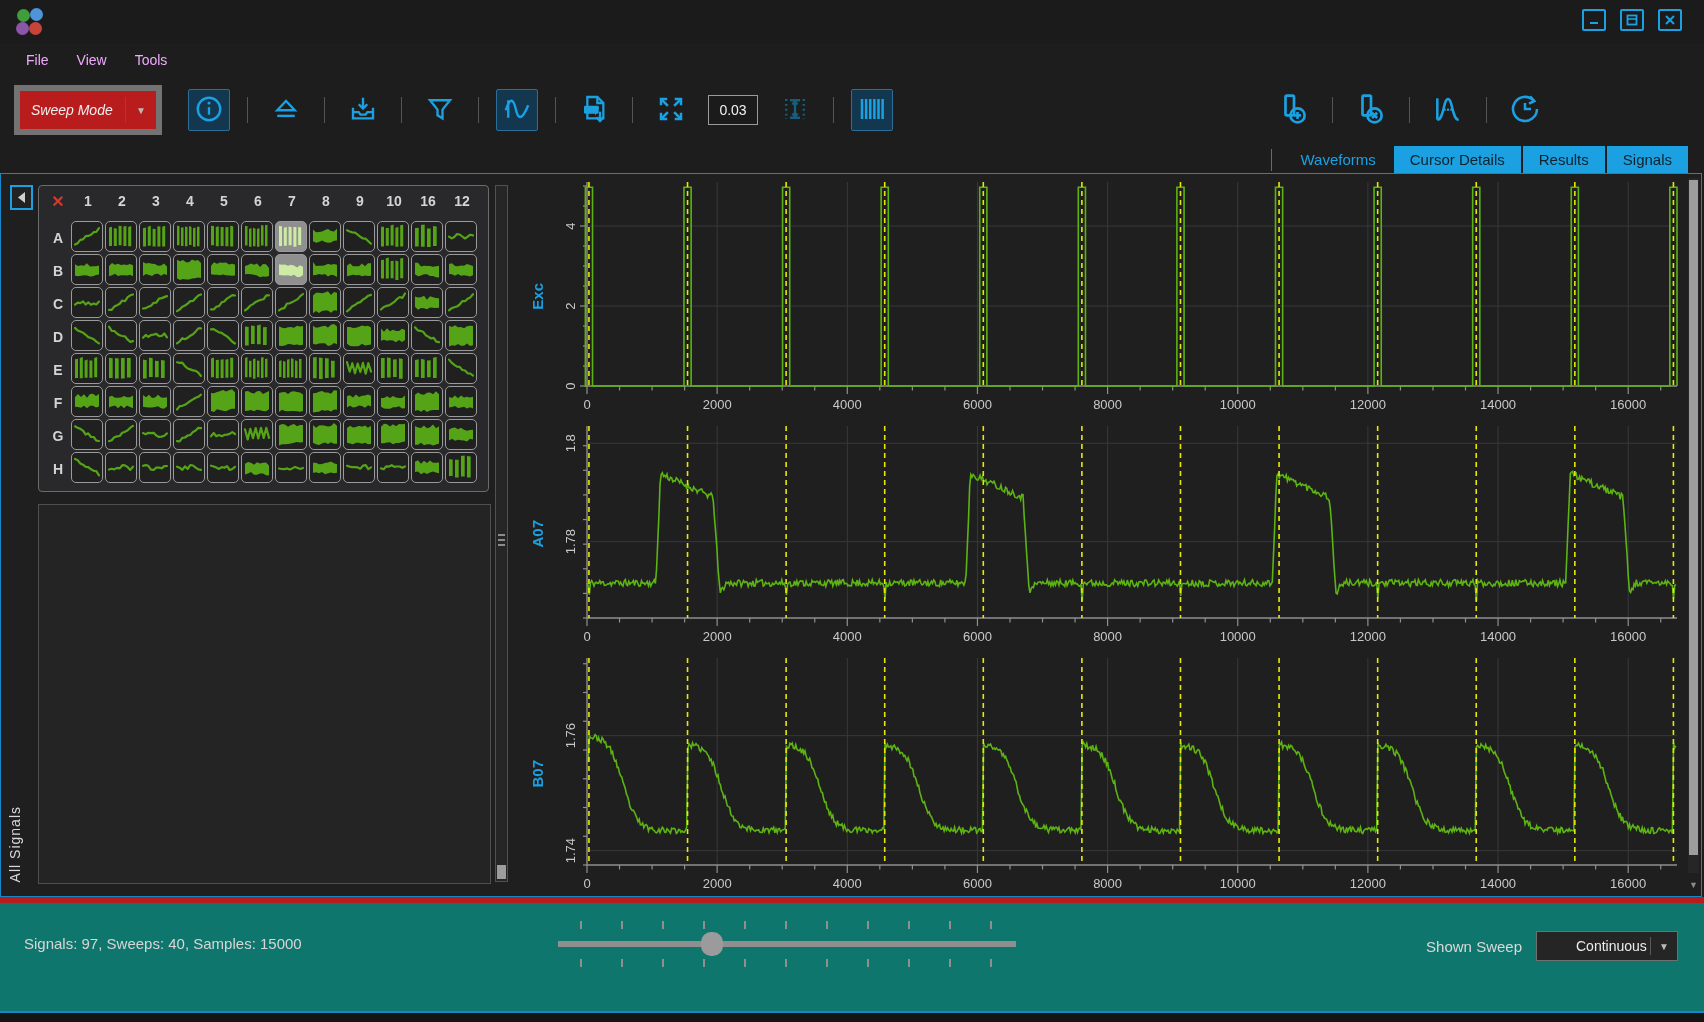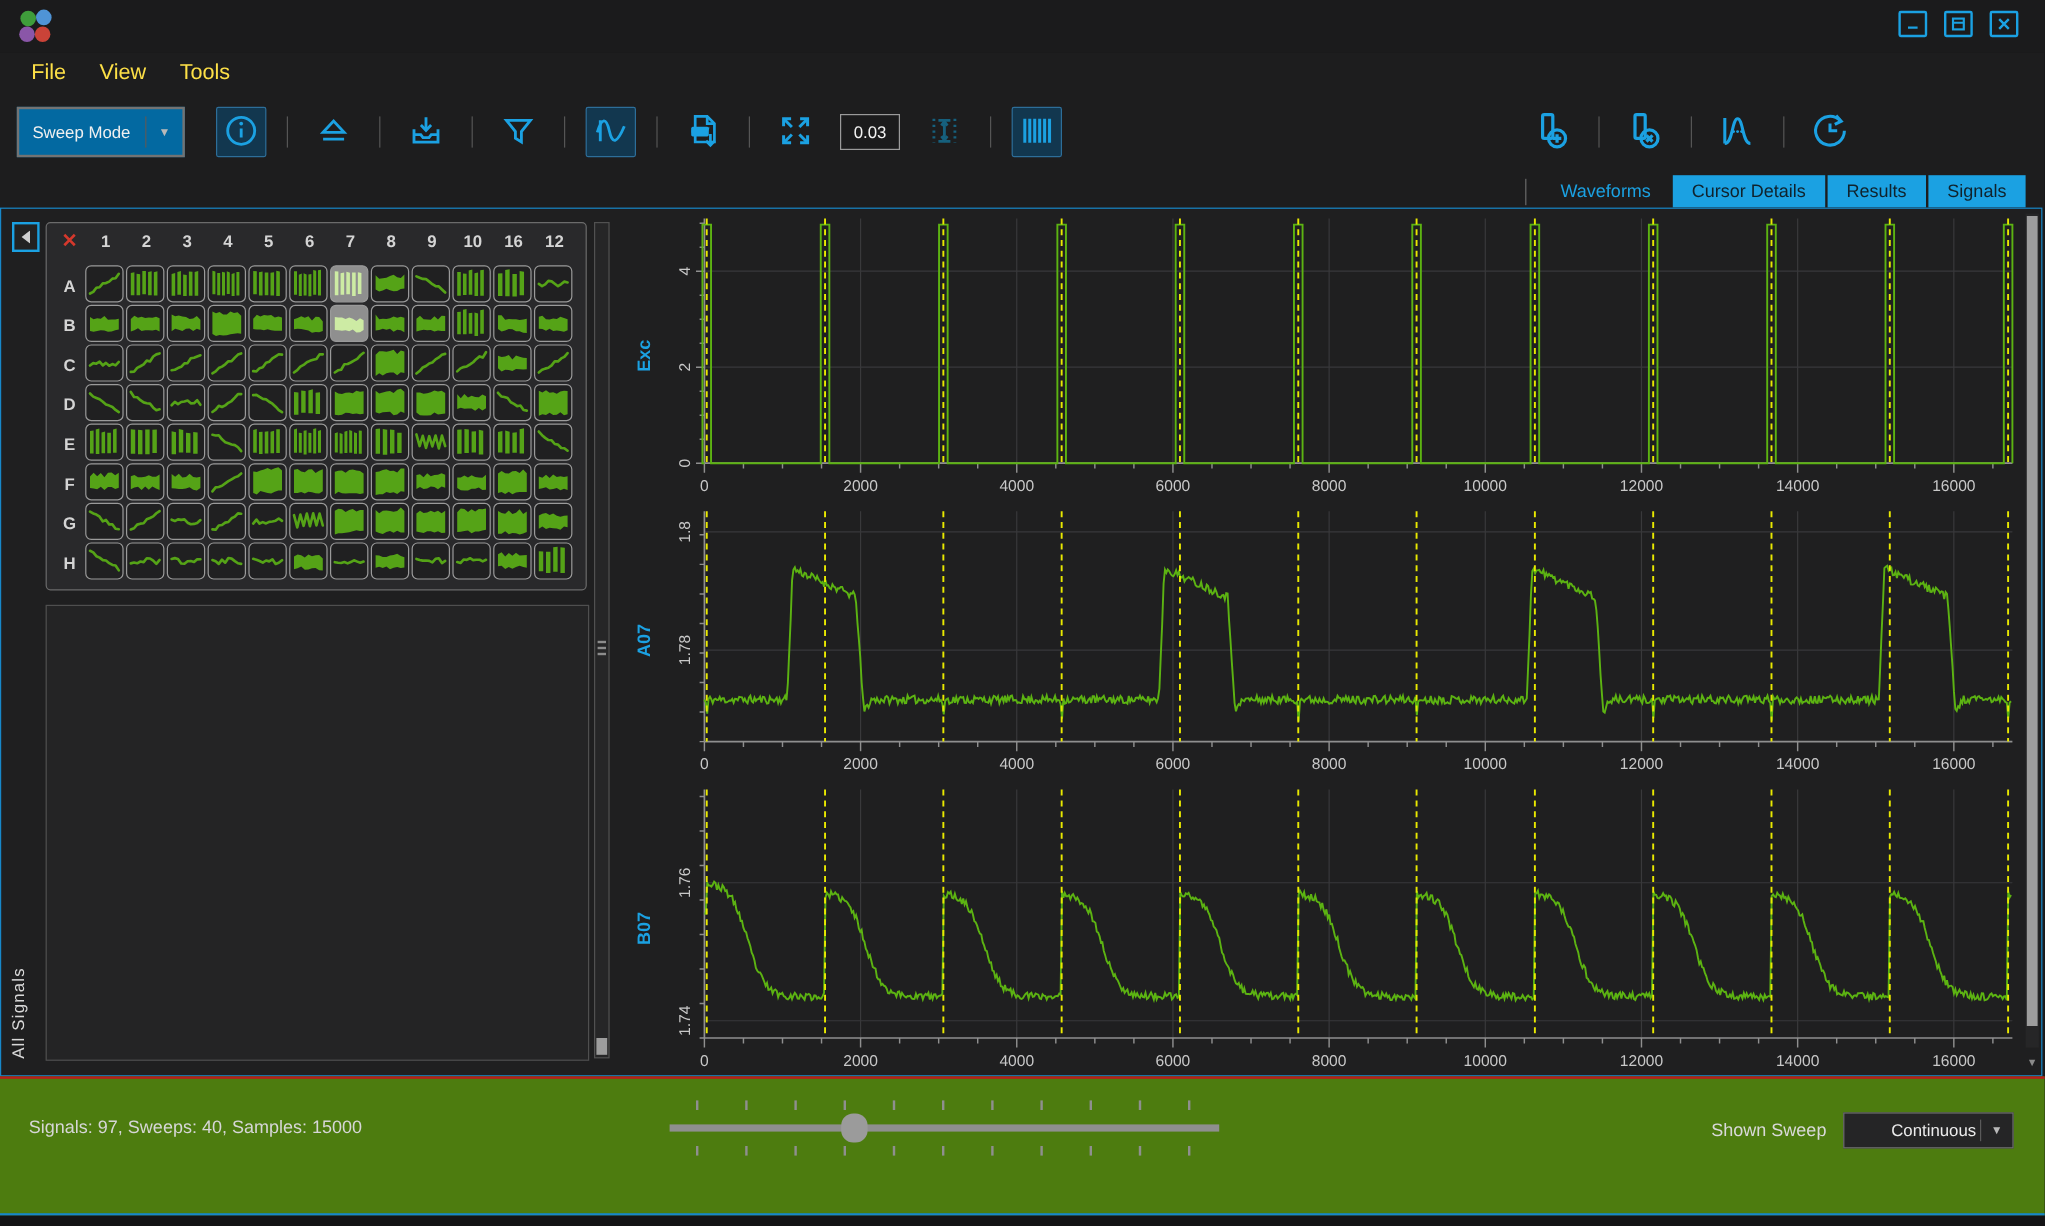--- a/index.html
+++ b/index.html
@@ -16,26 +16,26 @@
   #logo .c3{left:0px;top:14px;background:#8a56a8;}
   #logo .c4{left:13px;top:14px;background:#ca4338;}
   #title{position:absolute;left:58px;top:12px;font-size:15px;color:#dcdcdc;white-space:nowrap;}
   #win-controls{position:absolute;right:22px;top:9px;display:flex;gap:14px;}
   .winbtn{width:24px;height:22px;border:2px solid #1ba1e2;border-radius:2px;background:transparent;
           display:flex;align-items:center;justify-content:center;padding:0;cursor:default;}
   .winbtn svg{display:block;}
 
   
   #menubar{position:absolute;left:12px;top:44px;height:32px;display:flex;align-items:center;}
-  .menu-item{padding:4px 14px;font-size:18px;color:#fde047;}
+  .menu-item{padding:4px 14px;font-size:14px;color:#f0abfc;}
 
   
   #toolbar{position:absolute;left:0;top:80px;width:1704px;height:60px;display:flex;align-items:center;}
-  #mode-combo{margin-left:14px;width:136px;height:38px;border:2px solid #737373;background:#0369a1;
-      display:flex;align-items:center;}
+  #mode-combo{margin-left:14px;width:136px;height:38px;border:6px solid #737373;background:#b91c1c;
+      display:flex;align-items:center;font-style:italic;}
   #mode-combo .val{flex:1;padding-left:11px;font-size:14px;color:#f0f0f0;}
   #mode-combo .split{width:1px;height:26px;background:#5a5a5a;}
   #mode-combo .arrow{width:30px;text-align:center;color:#b9b9b9;font-size:10px;}
   .tb-btn{width:42px;height:42px;border:1px solid transparent;background:transparent;border-radius:2px;
       display:flex;align-items:center;justify-content:center;margin:0 8px;padding:0;}
   .tb-btn.selected{background:#12374f;border-color:#2d6e99;}
   .tb-sep{width:1px;height:26px;background:#555;margin:0 9px;}
   #threshold-box{width:48px;height:28px;border:1px solid #9a9a9a;background:#1b1b1c;color:#f2f2f2;
       font-size:14px;display:flex;align-items:center;justify-content:center;margin:0 8px;}
   #toolbar-right{margin-left:auto;margin-right:150px;display:flex;align-items:center;}
@@ -82,22 +82,22 @@
   .chart-block .ylab span{writing-mode:vertical-rl;transform:rotate(180deg);color:#1ba1e2;
         font-size:15px;font-weight:bold;}
   .plot{display:block;}
   #vscroll{position:absolute;right:2px;top:4px;width:11px;height:714px;}
   #vscroll .track{position:absolute;left:0;top:0;width:11px;height:695px;background:#262627;}
   #vscroll .thumb{position:absolute;left:1px;top:2px;width:9px;height:675px;background:#9d9d9d;}
   #vscroll .down{position:absolute;left:0;bottom:0;width:11px;height:14px;color:#8a8a8a;font-size:9px;
         text-align:center;line-height:14px;}
 
   
-  #statusbar{position:absolute;left:0;top:897px;width:1704px;height:116px;background:#4d7c0f;
-        border-top:2px solid #b91c1c;border-bottom:2px solid #1787c9;box-sizing:border-box;}
+  #statusbar{position:absolute;left:0;top:897px;width:1704px;height:116px;background:#0f766e;
+        border-top:6px solid #b91c1c;border-bottom:2px solid #1787c9;box-sizing:border-box;}
   #status-text{position:absolute;left:24px;top:32px;font-size:15px;color:#d6d6d6;}
   #sweep-slider{position:absolute;left:558px;top:12px;width:458px;height:58px;}
   #sweep-slider .track{position:absolute;left:0;top:26px;width:458px;height:6px;background:#8f8f8f;}
   #sweep-slider .thumb{position:absolute;left:143px;top:17px;width:22px;height:24px;background:#9b9b9b;
         border-radius:10px;}
   .slider-tick{position:absolute;width:2px;height:8px;background:#8f8f8f;}
   #sweep-ctl{position:absolute;right:26px;top:28px;display:flex;align-items:center;}
   #sweep-ctl .lbl{font-size:15px;color:#d9d9d9;margin-right:14px;}
   #sweep-combo{width:110px;height:28px;border:1px solid #6f6f6f;background:#252526;display:flex;
         align-items:center;padding-left:30px;}

